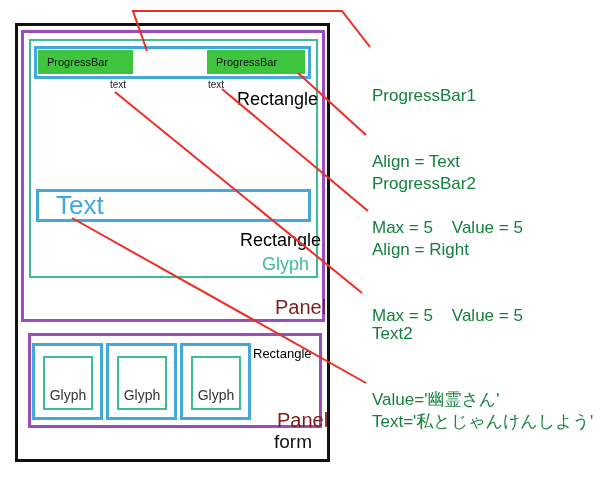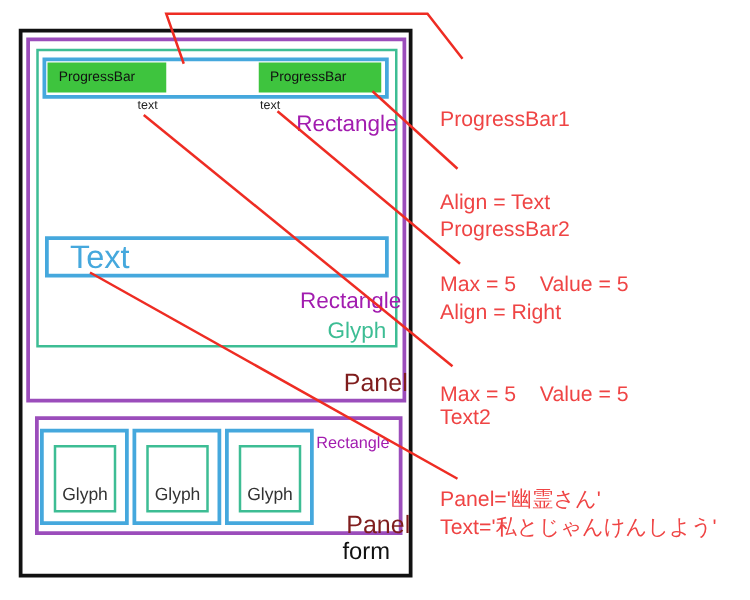--- a/index.html
+++ b/index.html
@@ -21,27 +21,27 @@
            display:flex;align-items:center;padding-left:17px;
            color:#45a8dd;font-size:26px;}
   .panel2{left:28px;top:333px;width:294px;height:95px;border:3px solid #9b4dbb;}
   .cell{top:343px;width:71px;height:77px;border:3px solid #45a8dd;}
   .cell .sq{position:absolute;left:8px;top:10px;width:50px;height:54px;border:2px solid #3dbd94;}
   .cell .glabel{position:absolute;left:0;bottom:5px;width:100%;text-align:center;
                 color:#333;font-size:14px;}
 
   
   .tinytext{font-size:10px;color:#222;}
-  .lbl-blue{color:#a21caf;}
+  .lbl-blue{color:#000000;}
   .lbl-teal{color:#3dbd94;}
   .lbl-purple{color:#7f1d1d;}
   .lbl-black{color:#111;}
 
   
-  .ann{left:352px;color:#ef4444;font-size:17px;line-height:22px;white-space:pre;}
+  .ann{left:372px;color:#15803d;font-size:17px;line-height:22px;white-space:pre;}
 
   .overlay{position:absolute;left:0;top:0;pointer-events:none;}
 </style>
 </head>
 <body>
 
 <div class="stage">
 
   <div class="abs form-box"></div>
 
@@ -100,19 +100,19 @@
     <div>Align = Text</div>
     <div>Max = 5    Value = 5</div>
   </div>
   <div class="abs ann" style="top:129px;">
     <div>ProgressBar2</div>
     <div>Align = Right</div>
     <div>Max = 5    Value = 5</div>
   </div>
   <div class="abs ann" style="top:279px;">
     <div>Text2</div>
-    <div>Panel='幽霊さん'</div>
+    <div>Value='幽霊さん'</div>
   </div>
   <div class="abs ann" style="top:367px;">
     <div>Text='私とじゃんけんしよう'</div>
   </div>
 
 </div>
 
 </body></html>

